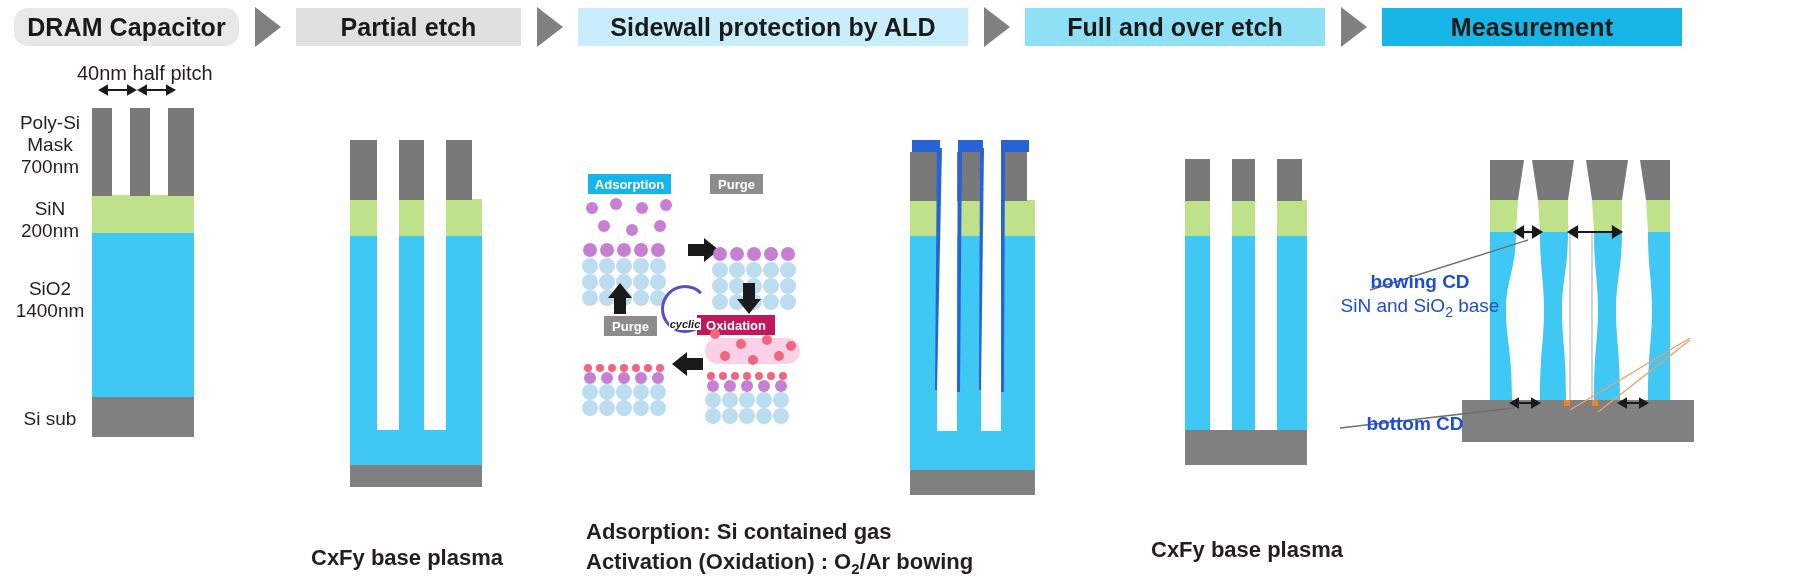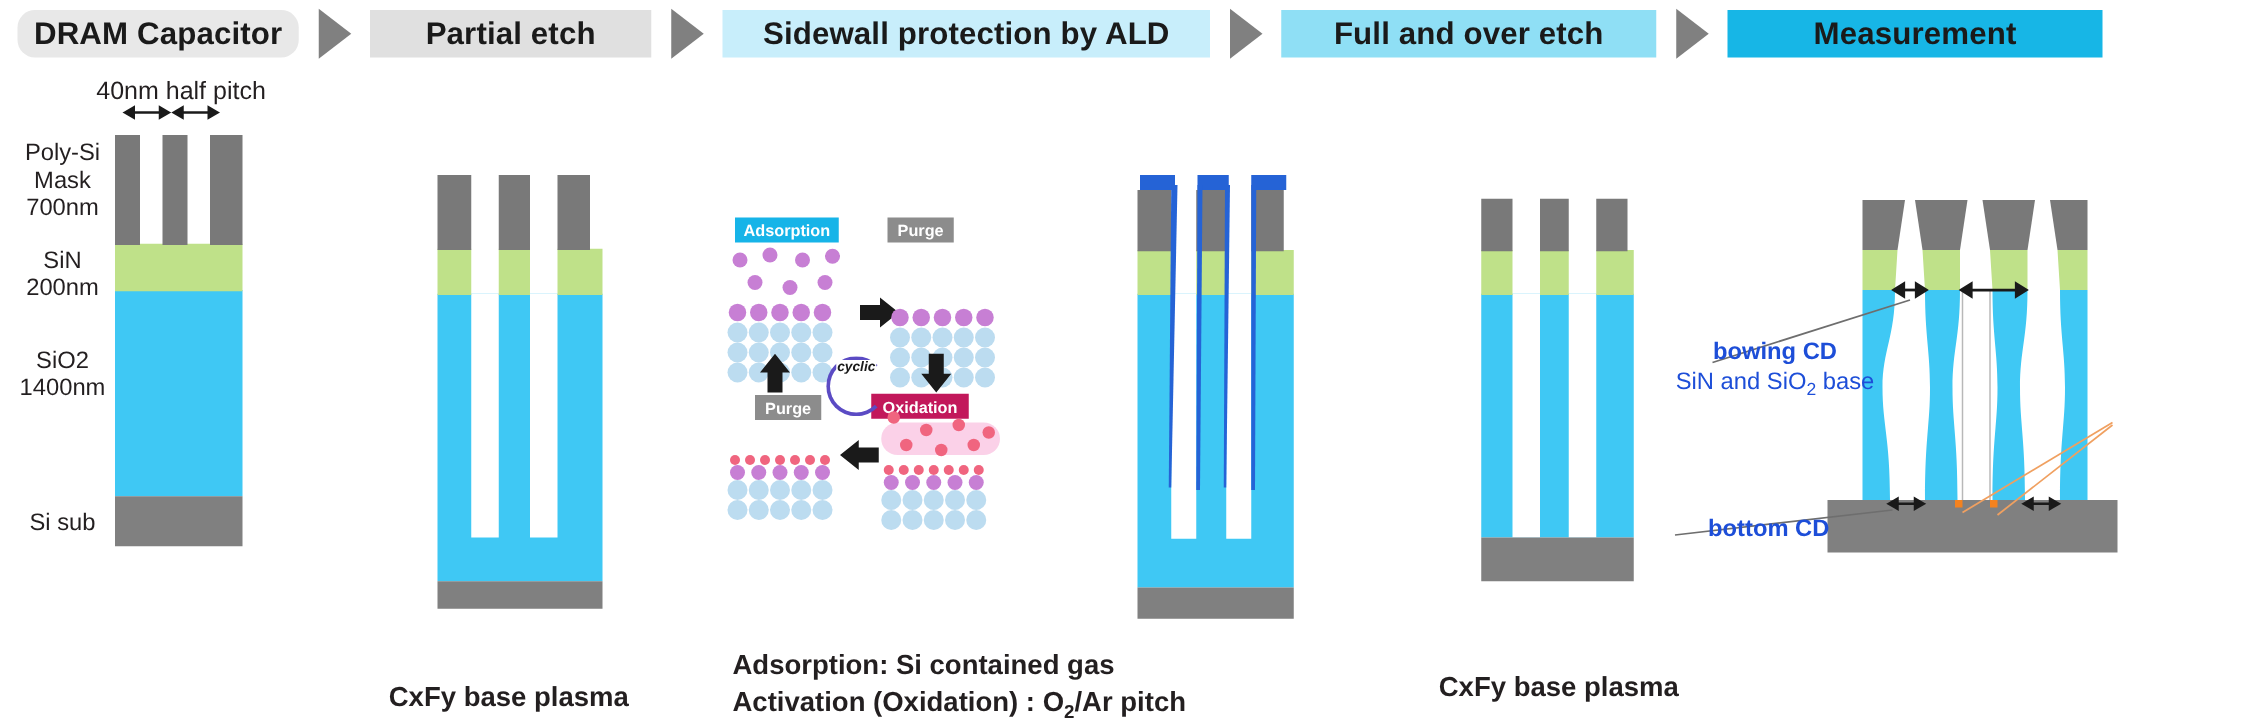--- a/index.html
+++ b/index.html
@@ -29,21 +29,21 @@
   .pitch{position:absolute;font-size:20px;color:#231f20;white-space:nowrap;}
 
   
   .tag{position:absolute;display:flex;align-items:center;justify-content:center;
        font-size:13px;font-weight:bold;color:#ffffff;height:20px;}
   .tag.ads{background:#16b4e8;}
   .tag.purge{background:#8c8c8c;}
   .tag.ox{background:#c2185b;}
   .cyclic{position:absolute;width:42px;height:42px;border-radius:50%;
           border:3px solid #5b4bc4;border-right-color:transparent;
-          display:flex;align-items:flex-start;justify-content:center;}
+          display:flex;align-items:flex-end;justify-content:center;}
   .cyclic span{font-size:11px;font-weight:bold;font-style:italic;color:#1a1a1a;
                background:#fff;padding:0 1px;}
   svg{position:absolute;overflow:visible;}
 </style>
 </head>
 <body>
 
 <div class="banner" style="left:14px;top:8px;width:225px;background:#e8e8e8;border-radius:14px;">
   <span>DRAM Capacitor</span>
 </div>
@@ -286,21 +286,21 @@
     <rect x="96" y="0" width="28" height="12"></rect>
     <path d="M32,8 L37,8 L32,250 L30,250 Z"></path>
     <path d="M53,8 L57,8 L55,252 L52,252 Z"></path>
     <path d="M75,8 L79,8 L76,250 L74,250 Z"></path>
     <path d="M96,8 L100,8 L99,252 L96,252 Z"></path>
   </g>
 </svg>
 
 <div class="cap" style="left:586px;top:519px;">Adsorption: Si contained gas</div>
 <div class="cap" style="left:586px;top:549px;">
-  <span>Activation (Oxidation) : O</span><sub style="font-size:15px;">2</sub><span>/Ar pitch</span>
+  <span>Activation (Oxidation) : O</span><sub style="font-size:15px;">2</sub><span>/Ar bowing</span>
 </div>
 
 <div class="ox" style="left:1185px;top:235px;width:122px;height:195px;"></div>
 <div class="white" style="left:1210px;top:235px;width:22px;height:195px;"></div>
 <div class="white" style="left:1255px;top:235px;width:22px;height:195px;"></div>
 <div class="sin" style="left:1185px;top:200px;width:25px;height:36px;"></div>
 <div class="sin" style="left:1232px;top:200px;width:23px;height:36px;"></div>
 <div class="sin" style="left:1277px;top:200px;width:30px;height:36px;"></div>
 <div class="poly" style="left:1185px;top:159px;width:25px;height:42px;"></div>
 <div class="poly" style="left:1232px;top:159px;width:23px;height:42px;"></div>

